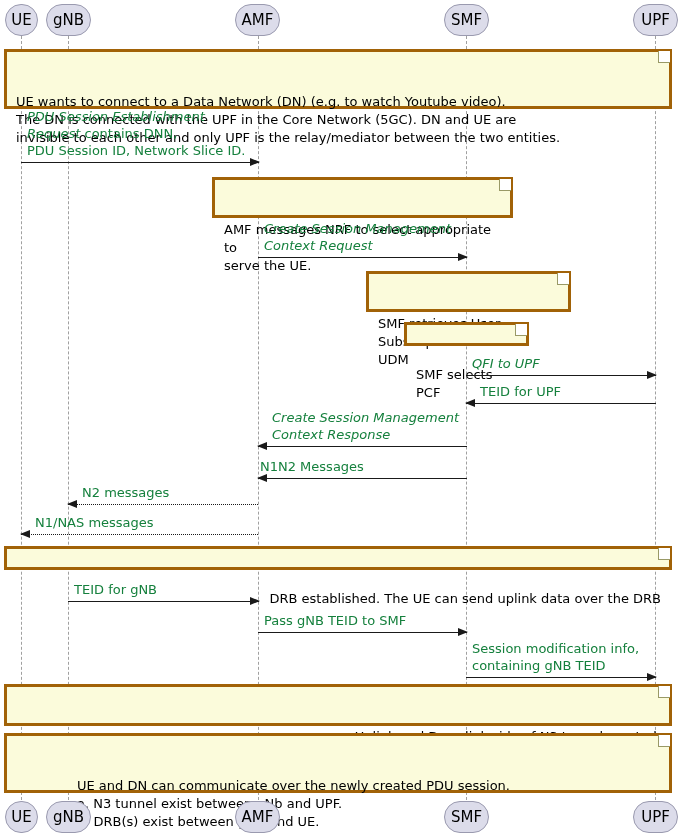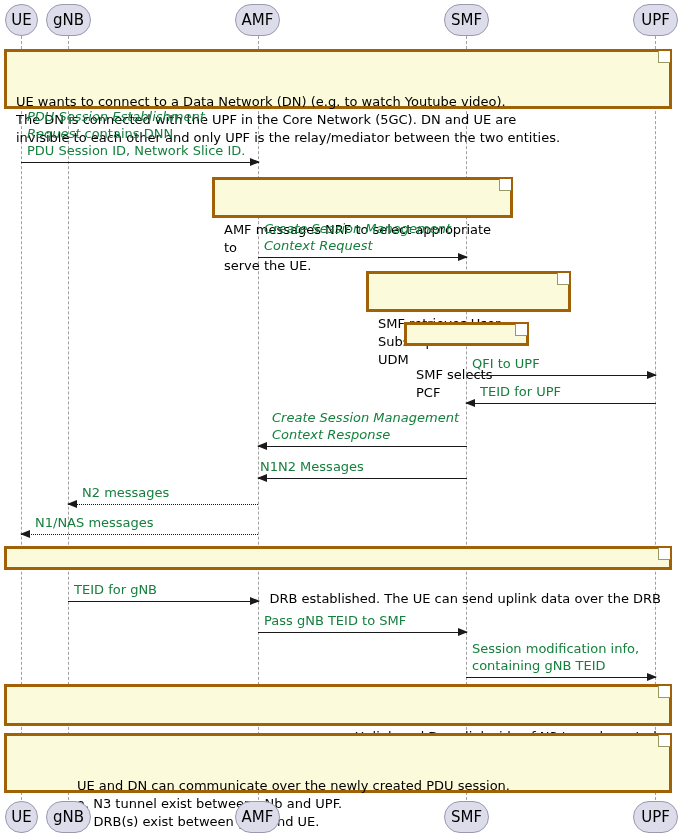--- a/index.html
+++ b/index.html
@@ -167,21 +167,21 @@
   </div>
 
   <div class="note" style="left:404px; top:322px; width:125px; height:24px;">
     <span class="fold"></span>
     <span>SMF selects PCF</span>
   </div>
 
   <div class="msg to-right solid" style="left:466px; top:375px; width:190px;">
     <div class="line"></div>
     <div class="head"></div>
-    <div class="label left" style="bottom:3px;">
+    <div class="label left" style="bottom:3px;font-style:italic;">
       <span class="it"></span><span>QFI to UPF</span>
     </div>
   </div>
 
   <div class="msg to-left solid" style="left:466px; top:403px; width:190px;">
     <div class="line"></div>
     <div class="head"></div>
     <div class="label left" style="bottom:3px; left:14px;">
       <span class="it"></span><span>TEID for UPF</span>
     </div>

